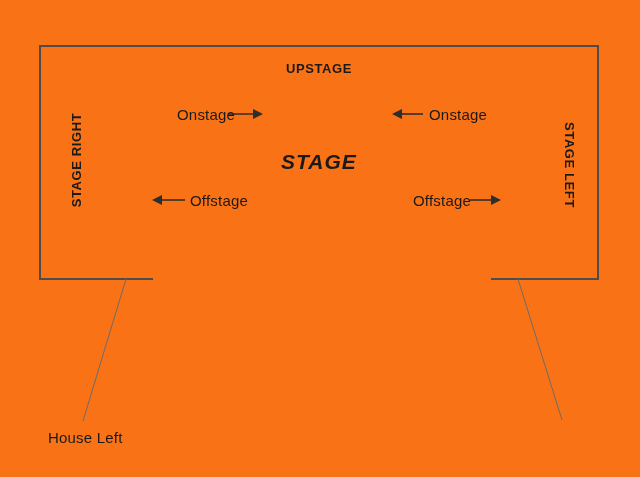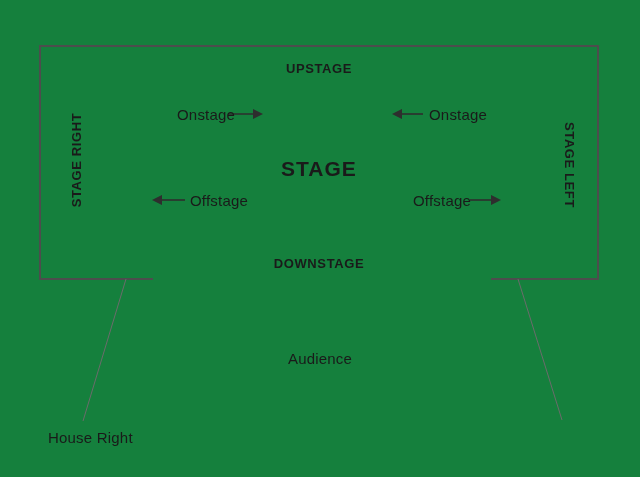--- a/index.html
+++ b/index.html
@@ -4,21 +4,21 @@
 <style>
   html, body {
     margin: 0;
     padding: 0;
     background: #ffffff;
   }
   .canvas {
     position: relative;
     width: 640px;
     height: 477px;
-    background: #15803d;
+    background: #f97316;
     font-family: "Liberation Sans", sans-serif;
     color: #1a1a1a;
     overflow: hidden;
   }
   .layer-svg {
     position: absolute;
     left: 0;
     top: 0;
     width: 640px;
     height: 477px;
@@ -74,34 +74,32 @@
     <line x1="518" y1="279" x2="562" y2="420" stroke="#6b6b6b" stroke-width="1"></line>
 
     <line x1="228" y1="114" x2="261" y2="114" stroke="#2e2e2e" stroke-width="1.6" marker-end="url(#arrowhead)"></line>
     <line x1="423" y1="114" x2="394" y2="114" stroke="#2e2e2e" stroke-width="1.6" marker-end="url(#arrowhead)"></line>
     <line x1="185" y1="200" x2="154" y2="200" stroke="#2e2e2e" stroke-width="1.6" marker-end="url(#arrowhead)"></line>
     <line x1="470" y1="200" x2="499" y2="200" stroke="#2e2e2e" stroke-width="1.6" marker-end="url(#arrowhead)"></line>
   </svg>
 
   <div class="label caps center-block" style="top: 62px;">UPSTAGE</div>
 
-  <div class="label big-caps center-block" style="top: 158px;">STAGE</div>
+  <div class="label big-caps center-block" style="top: 151px; font-style: italic;">STAGE</div>
 
-  <div class="label caps center-block" style="top: 257px;">DOWNSTAGE</div>
 
   <div class="label caps rot" style="left: 76px; top: 160px;">STAGE RIGHT</div>
 
   <div class="label caps rot-cw" style="left: 569px; top: 165px;">STAGE LEFT</div>
 
   <div class="label plain" style="left: 177px; top: 107px;">Onstage</div>
 
   <div class="label plain" style="left: 429px; top: 107px;">Onstage</div>
 
   <div class="label plain" style="left: 190px; top: 193px;">Offstage</div>
 
   <div class="label plain" style="left: 413px; top: 193px;">Offstage</div>
 
-  <div class="label plain center-block" style="top: 351px; left: 240px;">Audience</div>
 
-  <div class="label plain" style="left: 48px; top: 430px;">House Right</div>
+  <div class="label plain" style="left: 48px; top: 430px;">House Left</div>
 
 
 </div>
 
 </body></html>

